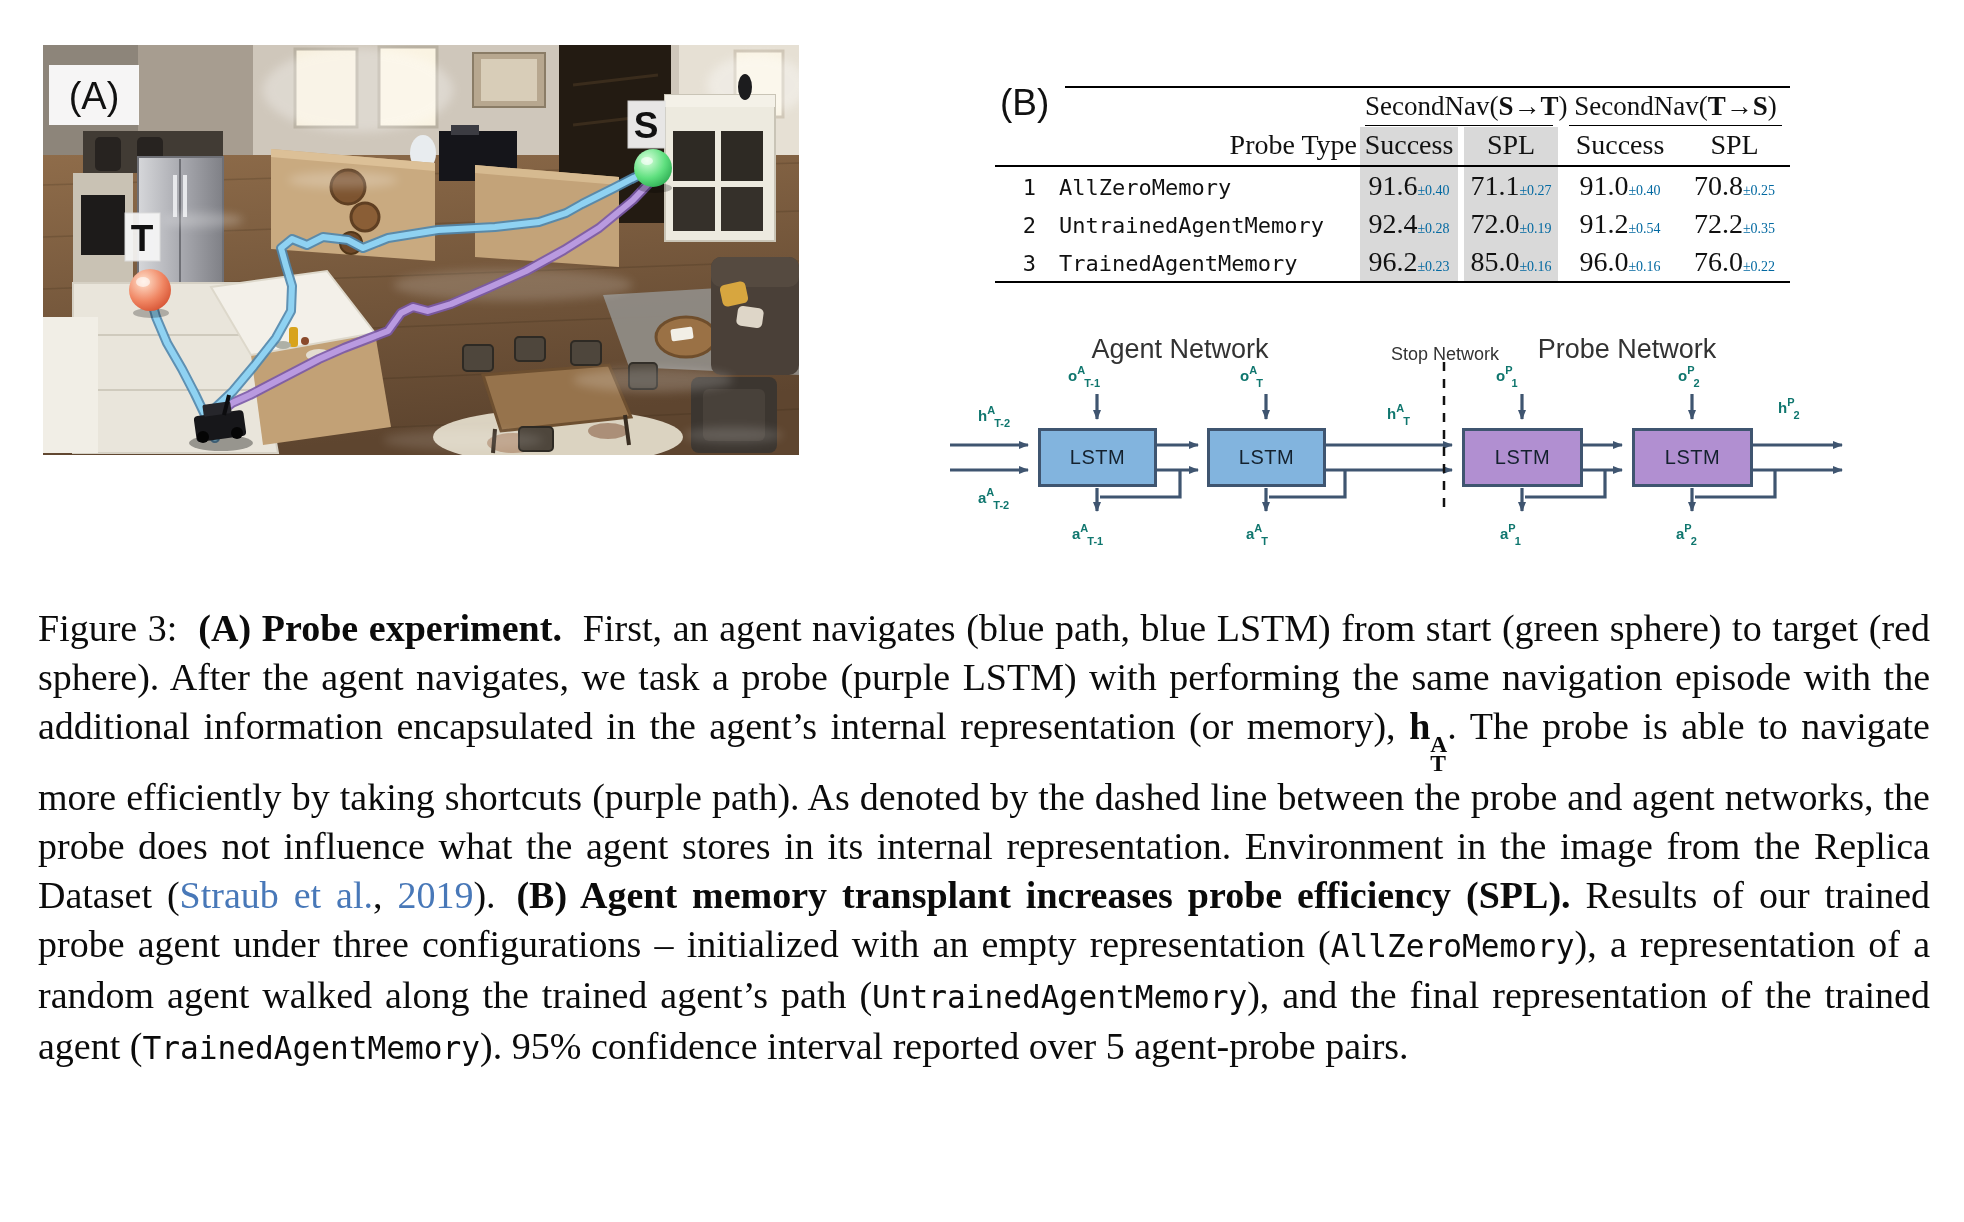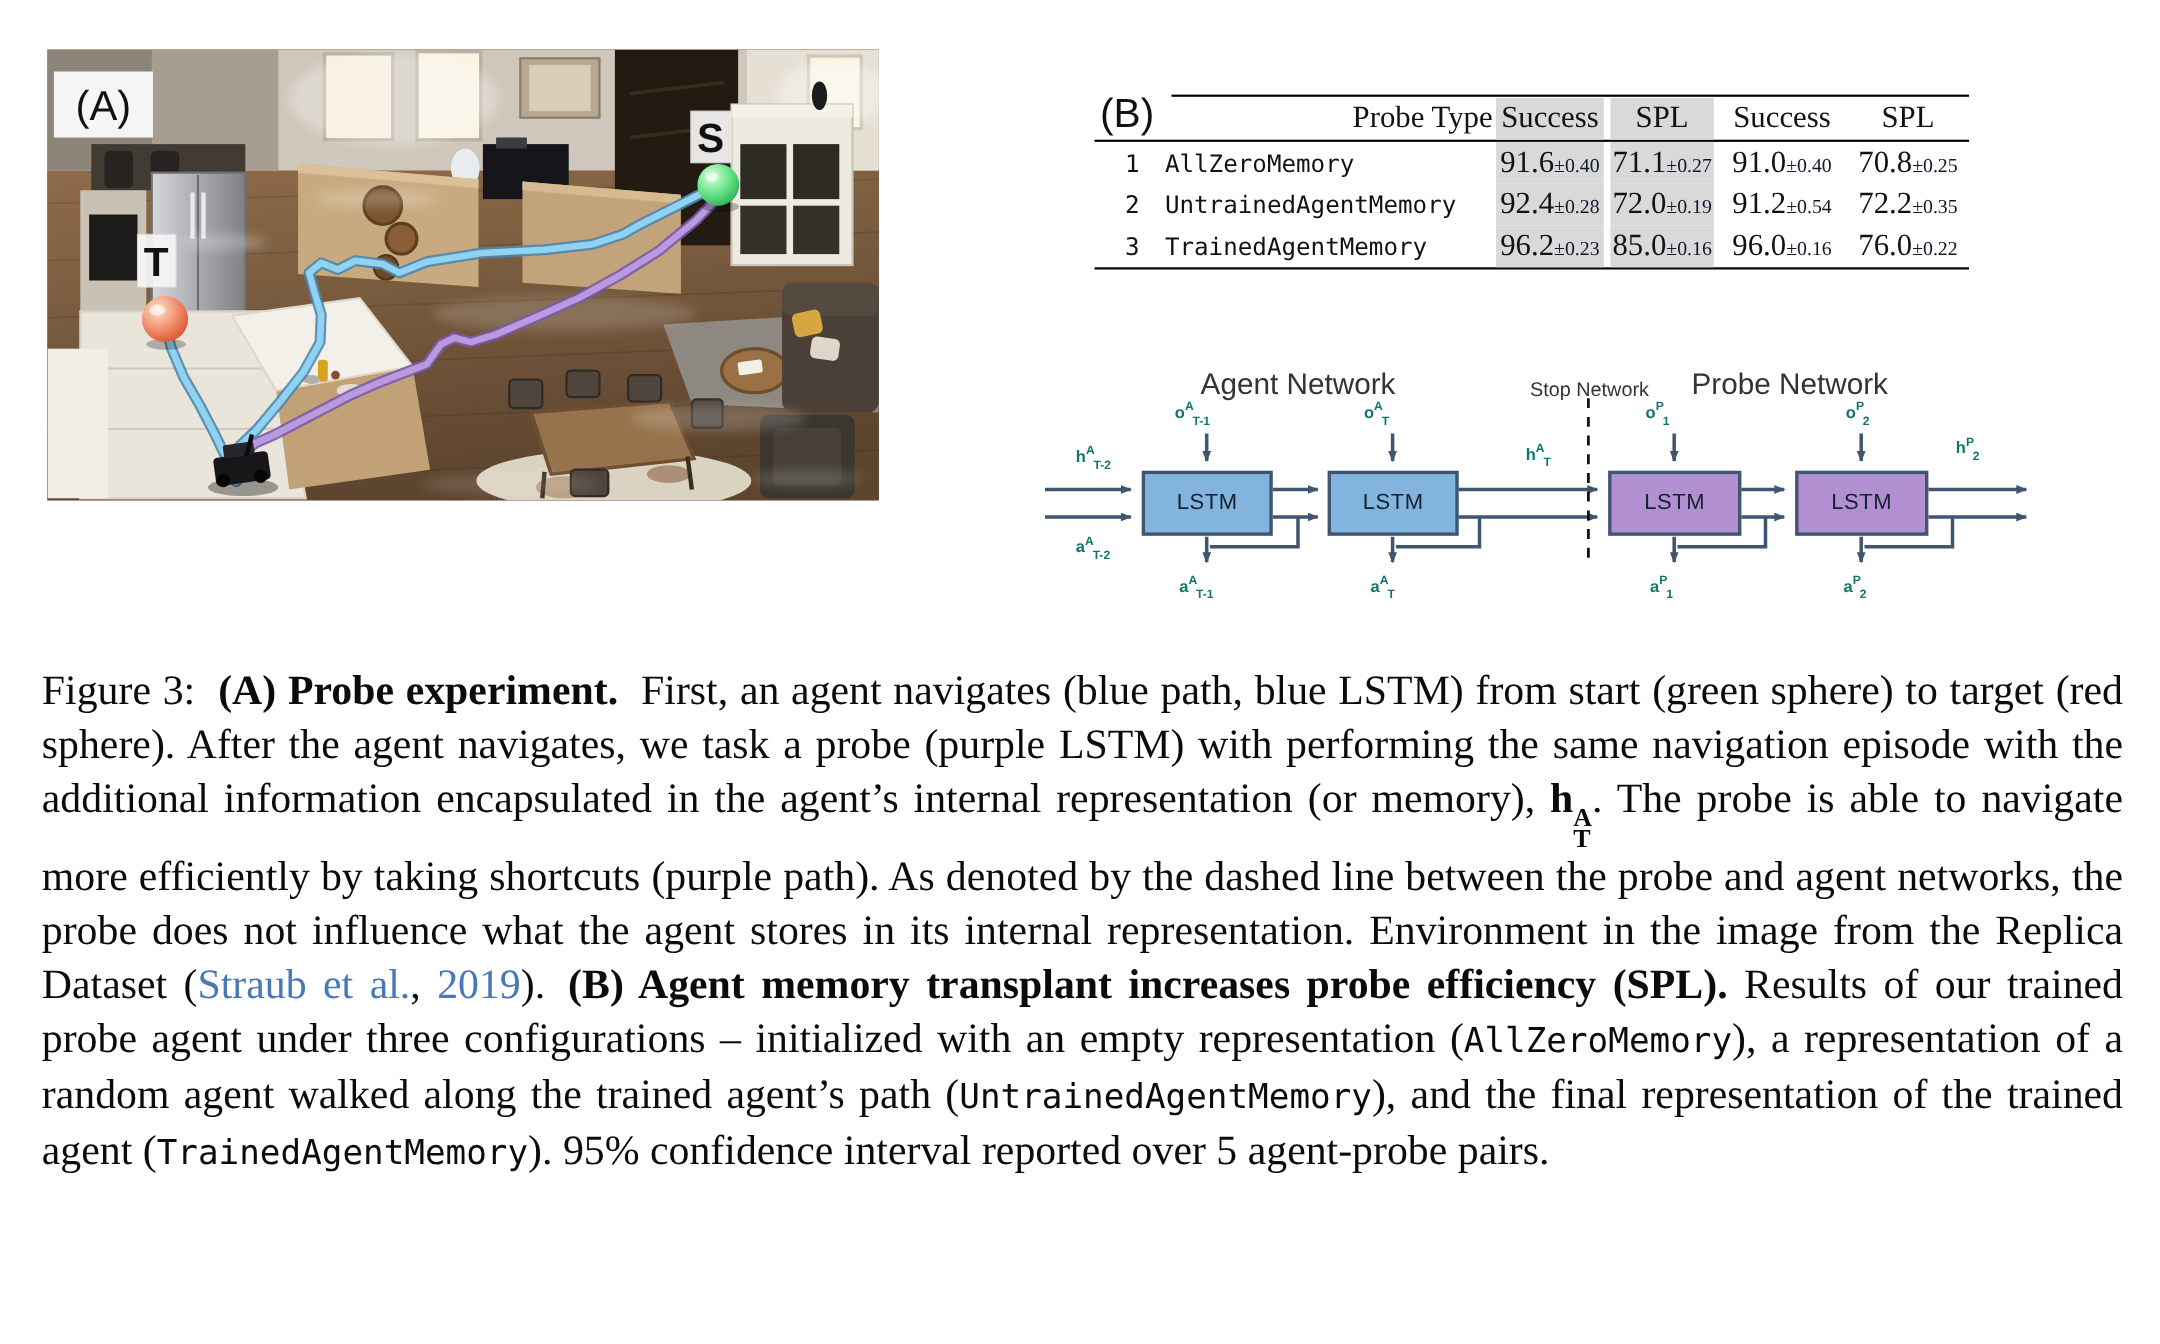--- a/index.html
+++ b/index.html
@@ -26,21 +26,21 @@
   .hrow{margin-top:1px;}
   .hc{font-size:28px;text-align:center;padding:0;}
   .hc.left{text-align:right;padding-left:14px;}
   .hlbox{display:block;background:#d9d9d9;margin:0 3px;text-align:center;}
   .hrow .hlbox{padding:2px 0 4px;}
   .drow{min-height:36px;align-items:baseline;}
   .cnum{font-family:"DejaVu Sans Mono",monospace;font-size:22px;text-align:right;padding-right:9px;}
   .cname{font-family:"DejaVu Sans Mono",monospace;font-size:22px;padding-left:14px;}
   .cval{text-align:center;}
   .val{font-size:28px;color:#111;}
-  .pm{font-size:18px;color:#0f172a;}
+  .pm{font-size:14px;color:#0369a1;}
   .drow .hlbox{padding:3px 0 3px;}
 
   
   #diagram{left:940px;top:320px;width:960px;height:255px;font-family:"Liberation Sans",sans-serif;}
   #diagram svg{position:absolute;left:0;top:0;}
   .dtitle{position:absolute;font-size:27px;color:#333;text-align:center;}
   .dstop{position:absolute;font-size:18px;color:#333;text-align:center;}
   .lstm{position:absolute;display:flex;align-items:center;justify-content:center;border:3px solid #3f5570;font-size:20px;color:#14212e;letter-spacing:0.5px;}
   .lstm.blue{background:#82b4de;}
   .lstm.purple{background:#b18fd1;}
@@ -234,20 +234,29 @@
 
   <rect x="6" y="20" width="90" height="60" fill="#ffffff" opacity="0.92"></rect>
   <text x="51" y="64" font-family="Liberation Sans, sans-serif" font-size="38" fill="#111" text-anchor="middle">(A)</text>
 </svg>
 </div>
 
 <div id="panelB-label" class="abs">(B)</div>
 
 <div id="btable" class="abs">
   <div class="t-rule top"></div>
+  <div class="grow ghead">
+    <div style="grid-column:1/3"></div>
+    <div class="gmid">
+      <span class="gmid-inner"><span>SecondNav(</span><b>S→T</b><span>)</span></span>
+    </div>
+    <div class="gmid">
+      <span class="gmid-inner" style="border-bottom:1.5px solid #000;"><span>SecondNav(</span><b>T→S</b><span>)</span></span>
+    </div>
+  </div>
   <div class="grow hrow">
     <div class="hc left" style="grid-column:1/3">Probe Type</div>
     <div class="hc">
         <span class="hlbox">Success</span>
       </div>
     <div class="hc">
         <span class="hlbox">SPL</span>
       </div>
     <div class="hc">Success</div>
     <div class="hc">SPL</div>

